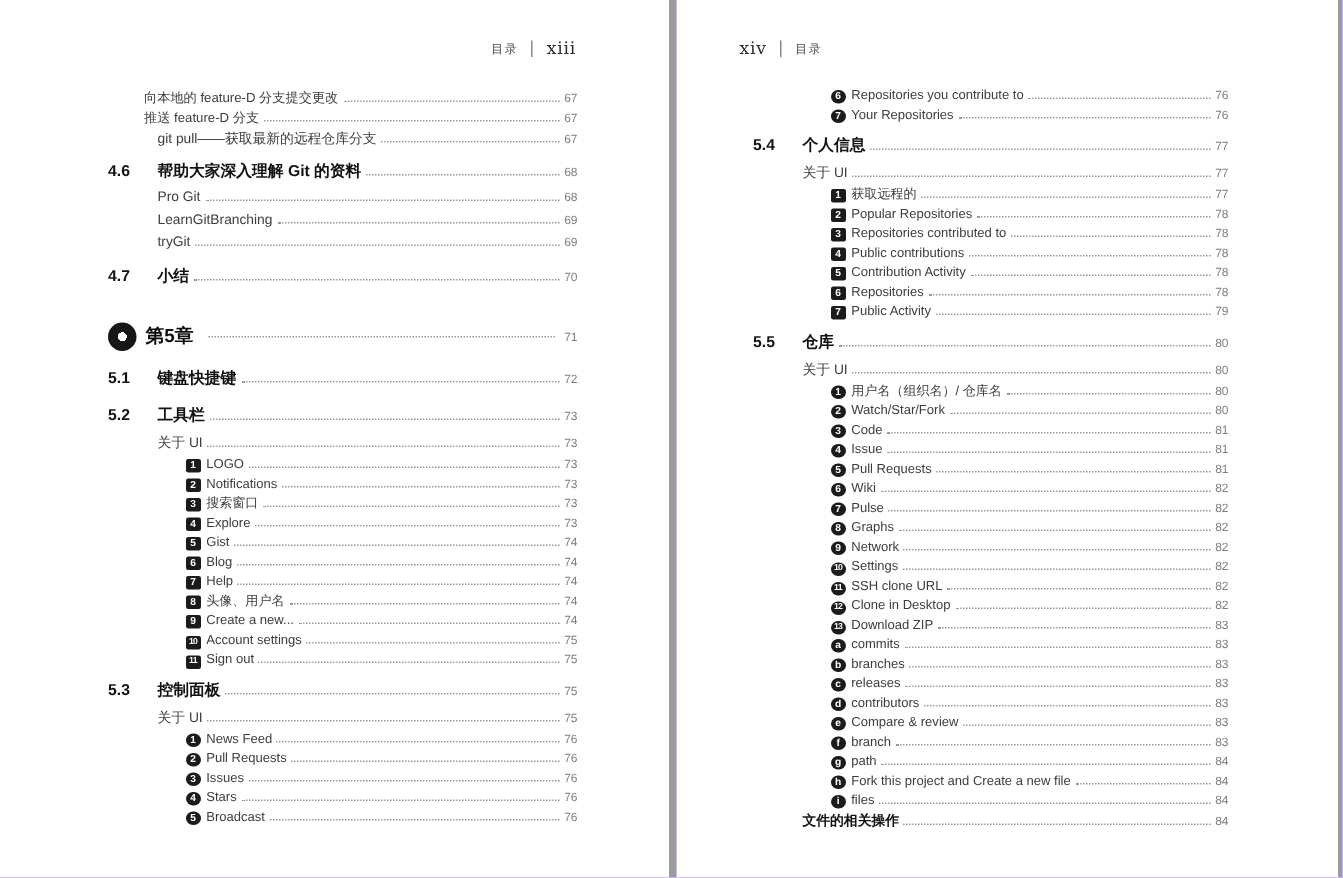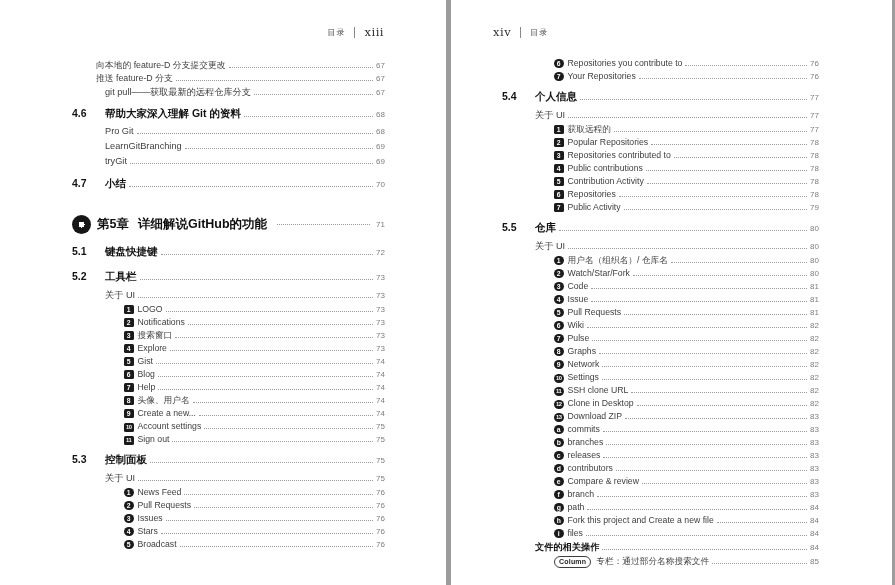--- a/index.html
+++ b/index.html
@@ -99,21 +99,20 @@
         </div>
         <div class="row section">
           <span class="secnum">4.7</span>
           <span class="txt">小结</span>
           <span class="dots"></span>
           <span class="pg">70</span>
         </div>
         <div class="row chapter">
           <span class="chicon"></span>
           <span class="chnum">第5章</span>
-          <span class="txt">详细解说GitHub的功能</span>
           <span class="dots"></span>
           <span class="pg">71</span>
         </div>
         <div class="row section">
           <span class="secnum">5.1</span>
           <span class="txt">键盘快捷键</span>
           <span class="dots"></span>
           <span class="pg">72</span>
         </div>
         <div class="row section">
@@ -452,24 +451,18 @@
           <span class="mk mk-ci">i</span>
           <span class="txt">files</span>
           <span class="dots"></span>
           <span class="pg">84</span>
         </div>
         <div class="row sub-bold">
           <span class="txt">文件的相关操作</span>
           <span class="dots"></span>
           <span class="pg">84</span>
         </div>
-        <div class="row column">
-          <span class="colbadge">Column</span>
-          <span class="txt">专栏：通过部分名称搜索文件</span>
-          <span class="dots"></span>
-          <span class="pg">85</span>
-        </div>
       </div>
   </div>
 
   <div class="edge"></div>
 
 </div>
 
 </body></html>

